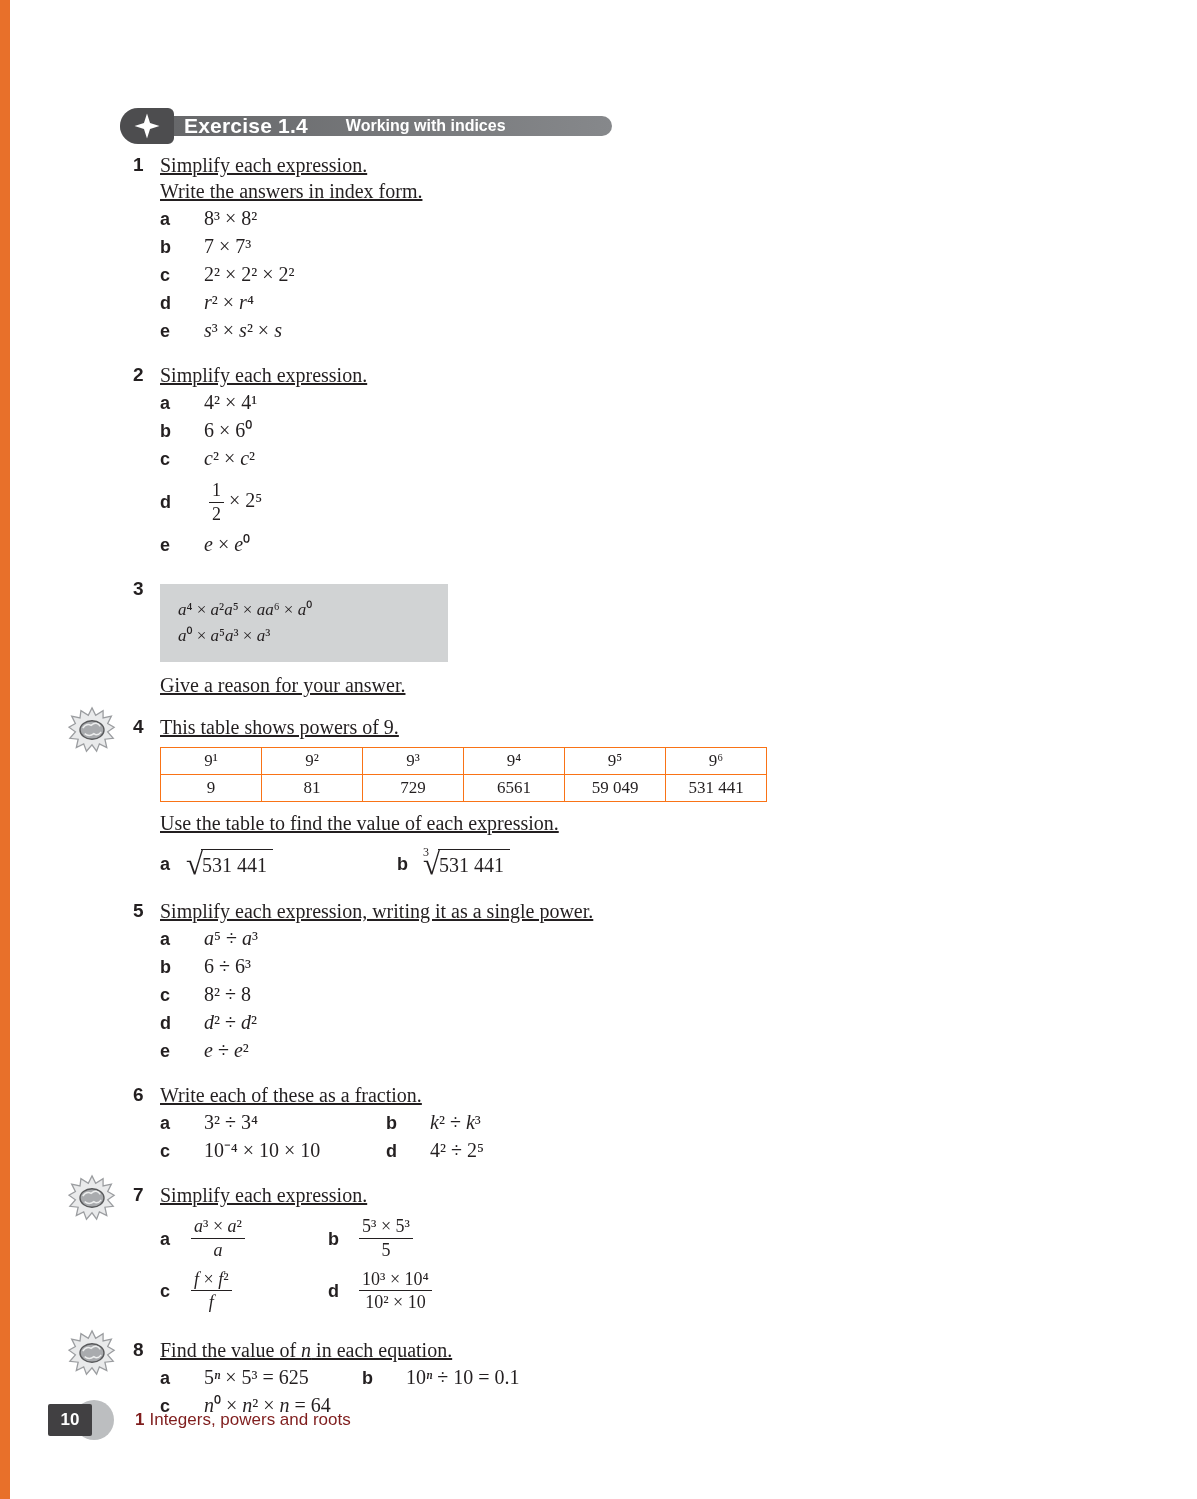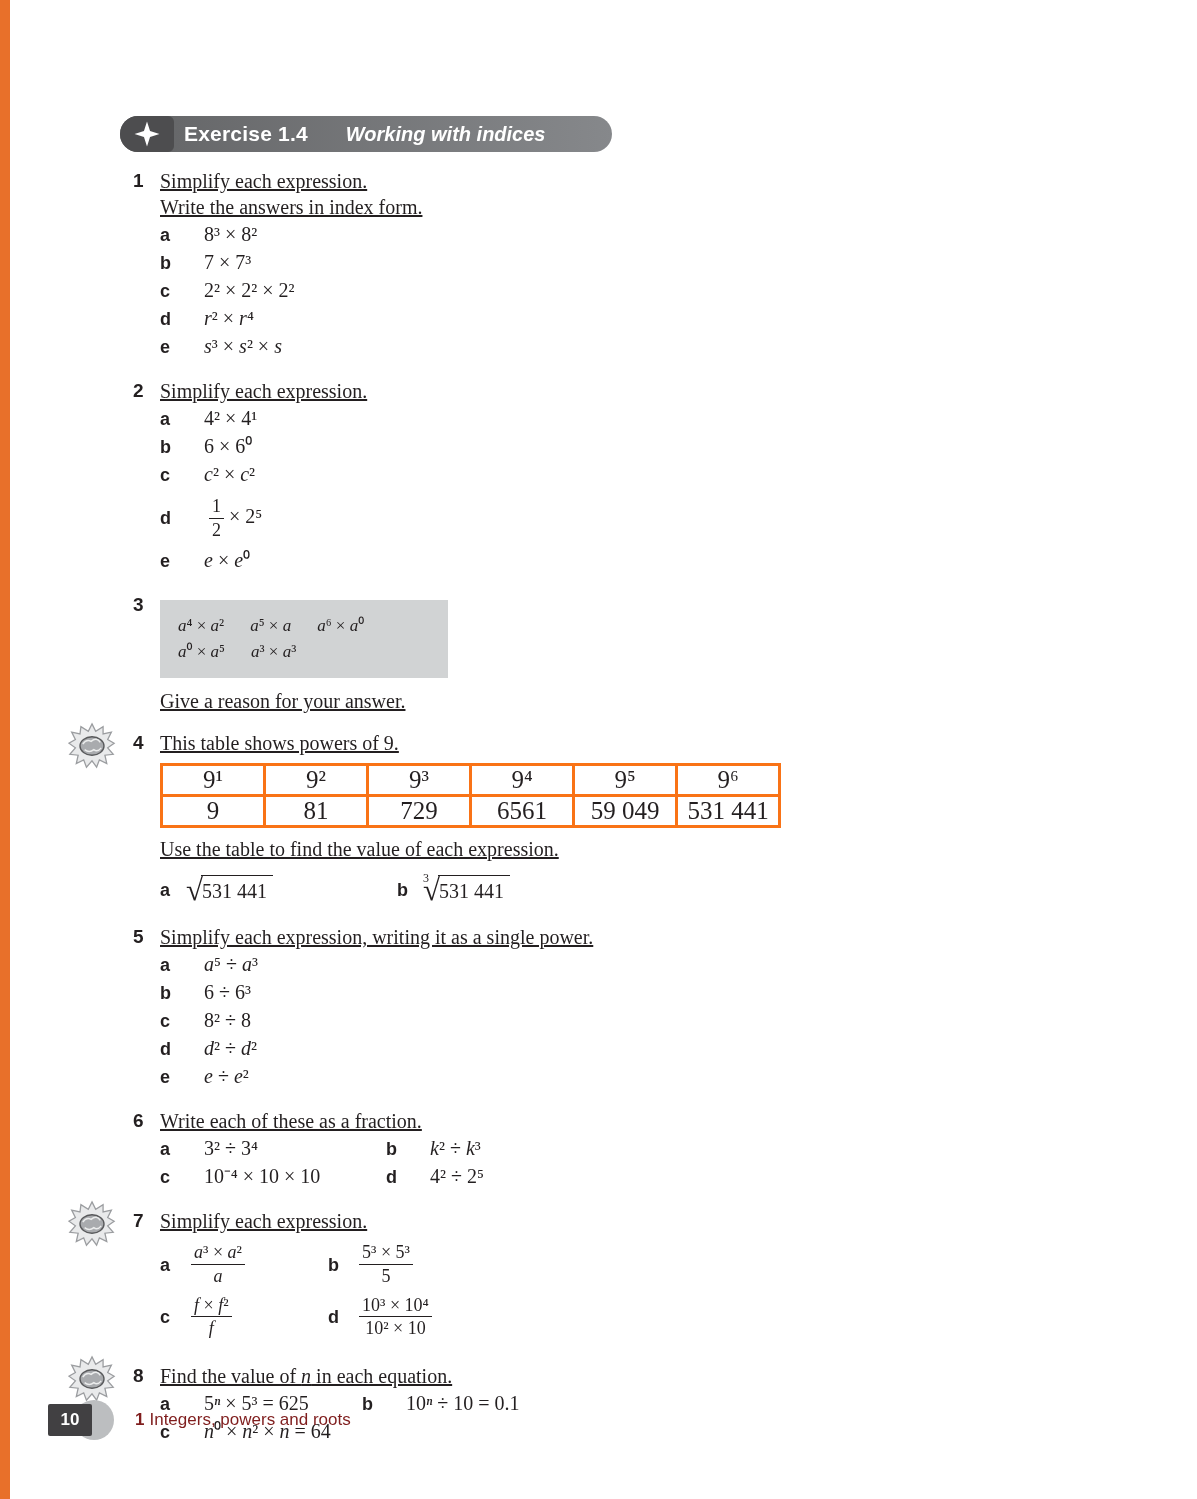--- a/index.html
+++ b/index.html
@@ -4,61 +4,61 @@
 <style>
   html,body{margin:0;padding:0;}
   body{
     width:1197px;height:1499px;position:relative;background:#ffffff;
     font-family:"Liberation Serif", serif;color:#231f20;overflow:hidden;
   }
   .stripe{position:absolute;left:0;top:0;width:10px;height:1499px;background:#e8702a;}
   .content{position:absolute;left:120px;top:116px;width:1010px;}
 
   
-  .banner{display:flex;align-items:center;height:36px;width:492px;
+  .banner{display:flex;align-items:center;height:20px;width:492px;
     background:linear-gradient(to right,#636466,#86888b);
     border-radius:18px;color:#fff;font-family:"Liberation Sans",sans-serif;font-weight:bold;}
   .banner-cap{width:54px;height:36px;background:#4d4d4f;border-radius:18px 6px 6px 18px;
     display:flex;align-items:center;justify-content:center;}
   .banner-cap svg{width:26px;height:26px;}
   .banner-ex{font-size:21px;margin-left:10px;letter-spacing:0.2px;}
-  .banner-title{font-size:20px;margin-left:38px;font-style:italic;}
+  .banner-title{font-size:16px;margin-left:38px;}
 
   
   .q{display:flex;margin-top:16px;position:relative;}
   .qnum{width:40px;box-sizing:border-box;padding-left:13px;flex-shrink:0;
     font-family:"Liberation Sans",sans-serif;font-weight:bold;font-size:19px;line-height:26px;}
   .qbody{flex:1;}
   .qtext{font-size:20px;line-height:26px;text-decoration:underline;}
   .prow{display:flex;align-items:baseline;line-height:25px;margin:2px 0;}
   .plab{width:26px;flex-shrink:0;font-family:"Liberation Sans",sans-serif;font-weight:bold;font-size:18px;}
   .plab-b{width:auto;min-width:26px;margin-left:118px;}
   .pexpr{font-size:20px;margin-left:18px;}
   .pexpr i{font-family:"Liberation Serif",serif;}
   .w1{min-width:182px;display:inline-block;}
   .w2{min-width:158px;display:inline-block;}
 
   
   .graybox{background:#d1d3d4;width:252px;padding:13px 18px;margin:8px 0 10px 0;font-size:17px;}
-  .boxrow{display:flex;gap:26px;line-height:26px;}
+  .boxrow{display:flex;line-height:26px;}
   .boxrow span{white-space:nowrap;}
 
   
   .frac{display:inline-flex;flex-direction:column;text-align:center;vertical-align:middle;
     font-size:18px;line-height:1.15;margin:0 5px;}
   .fnum{border-bottom:1.5px solid #231f20;padding:0 3px 1px 3px;}
   .fden{padding:1px 3px 0 3px;}
   .fracrow{display:flex;align-items:center;margin:8px 0;line-height:1;}
   .fracrow .plab{align-self:center;}
   .fraccell{min-width:142px;display:inline-flex;align-items:center;}
 
   
   table.ptable{border-collapse:collapse;margin:7px 0 8px 0;}
-  table.ptable th,table.ptable td{border:3px solid #f97316;width:100px;height:26px;
-    text-align:center;font-weight:normal;font-size:25px;padding:0;}
+  table.ptable th,table.ptable td{border:1px solid #f97316;width:100px;height:26px;
+    text-align:center;font-weight:normal;font-size:17px;padding:0;}
 
   
   .rootsrow{display:flex;align-items:center;margin-top:10px;height:36px;}
   .rootsrow .plab{align-self:center;}
   .sqrt{display:inline-flex;align-items:flex-start;margin-right:6px;}
   .radical{font-size:31px;line-height:30px;}
   .radicand{border-top:1.6px solid #231f20;font-size:20px;padding:3px 6px 0 1px;margin-left:-2px;line-height:24px;}
   .rindex{font-size:12px;transform:translateY(-4px);margin-right:-6px;z-index:1;}
 
   

